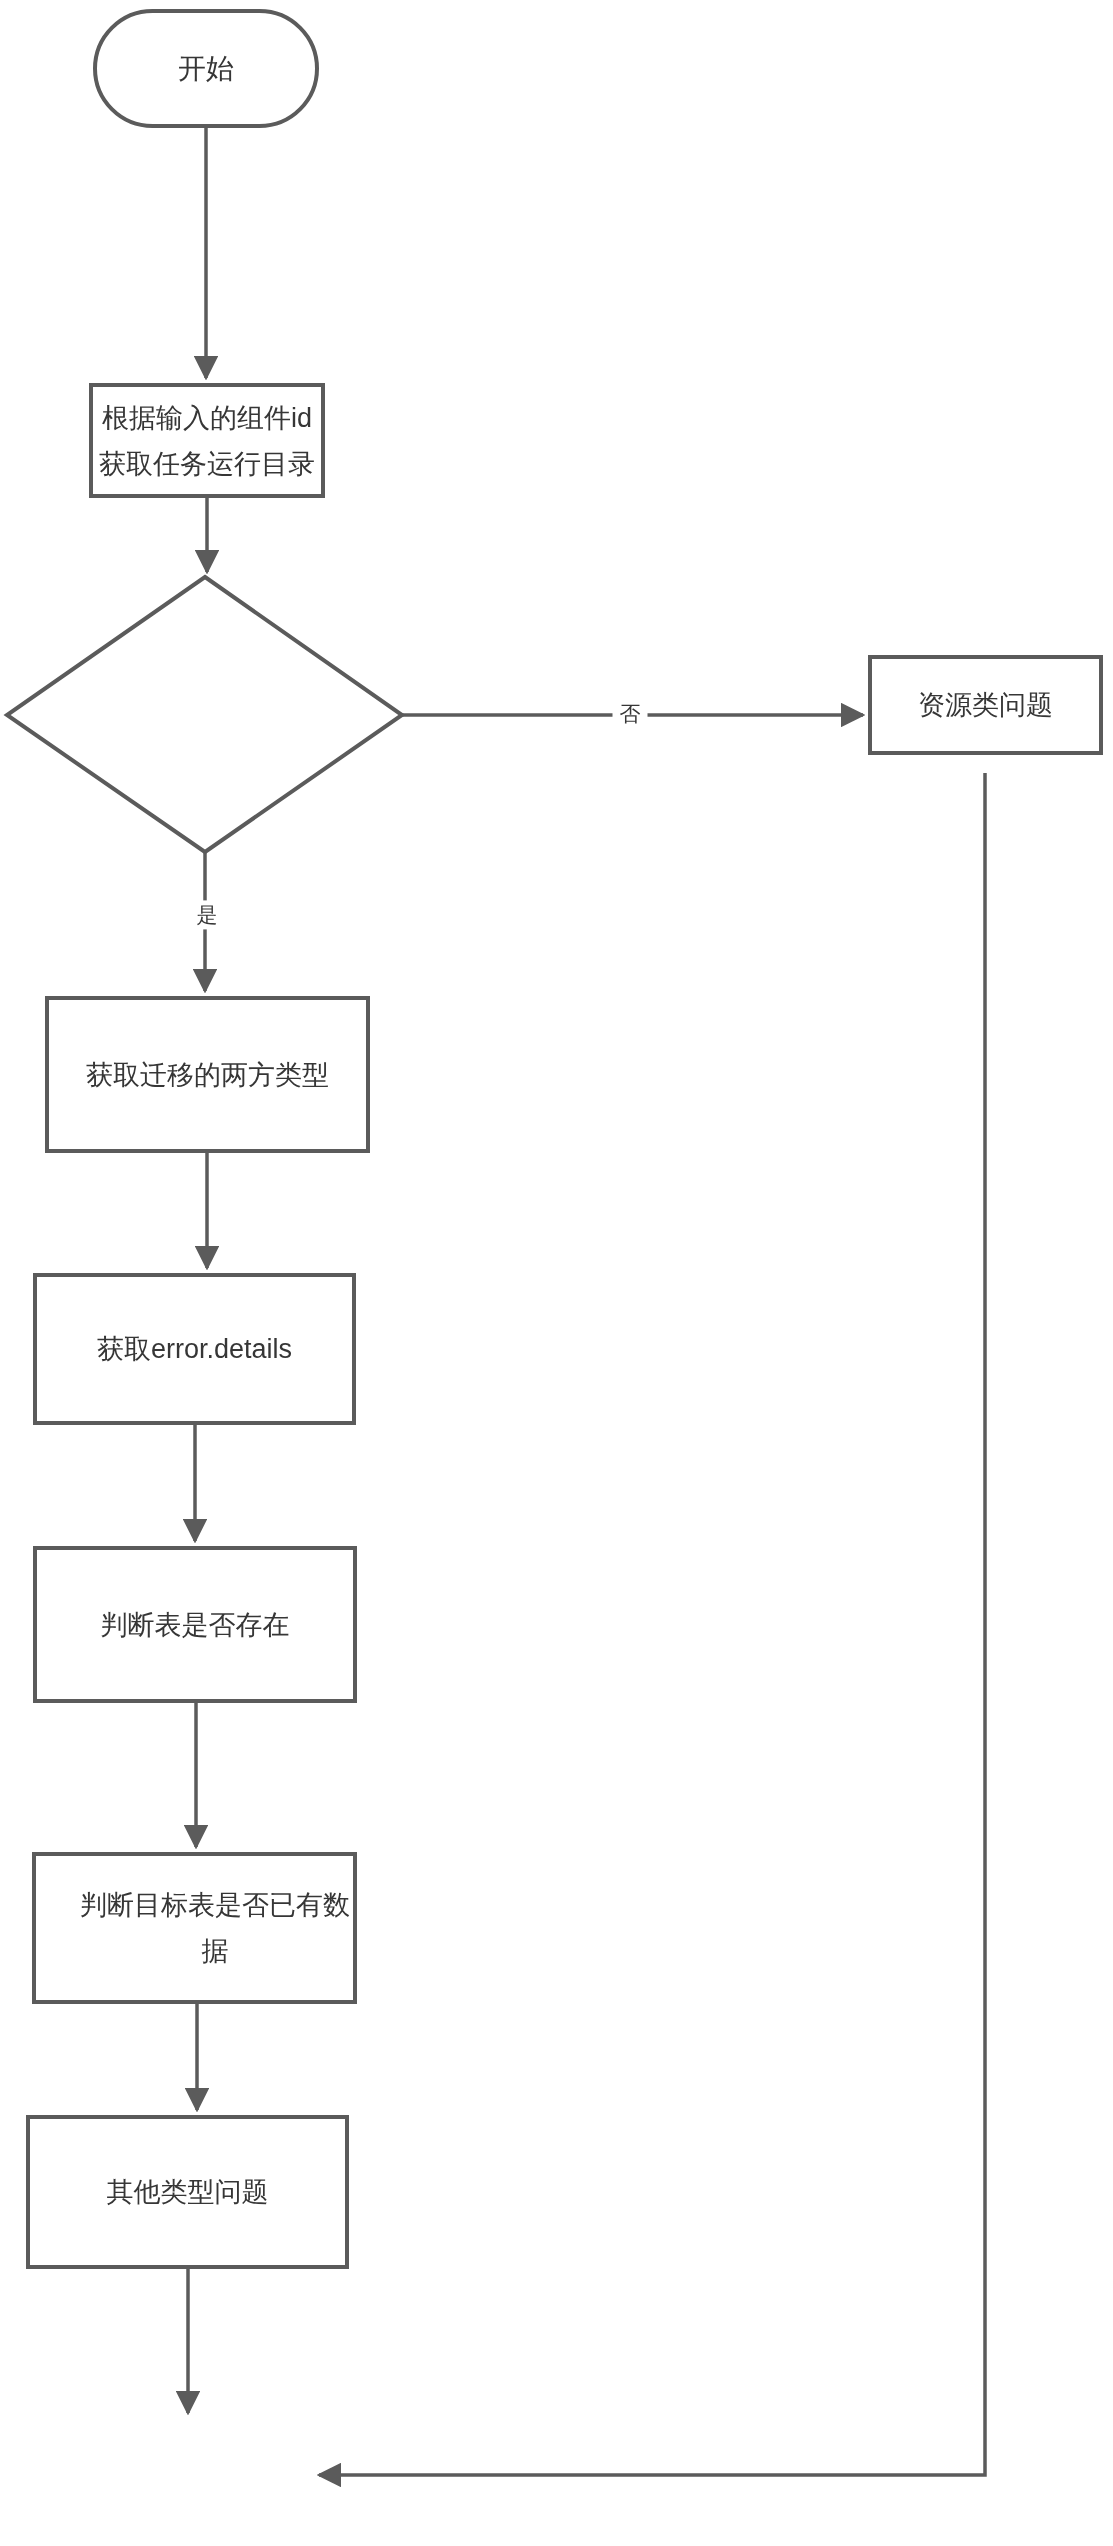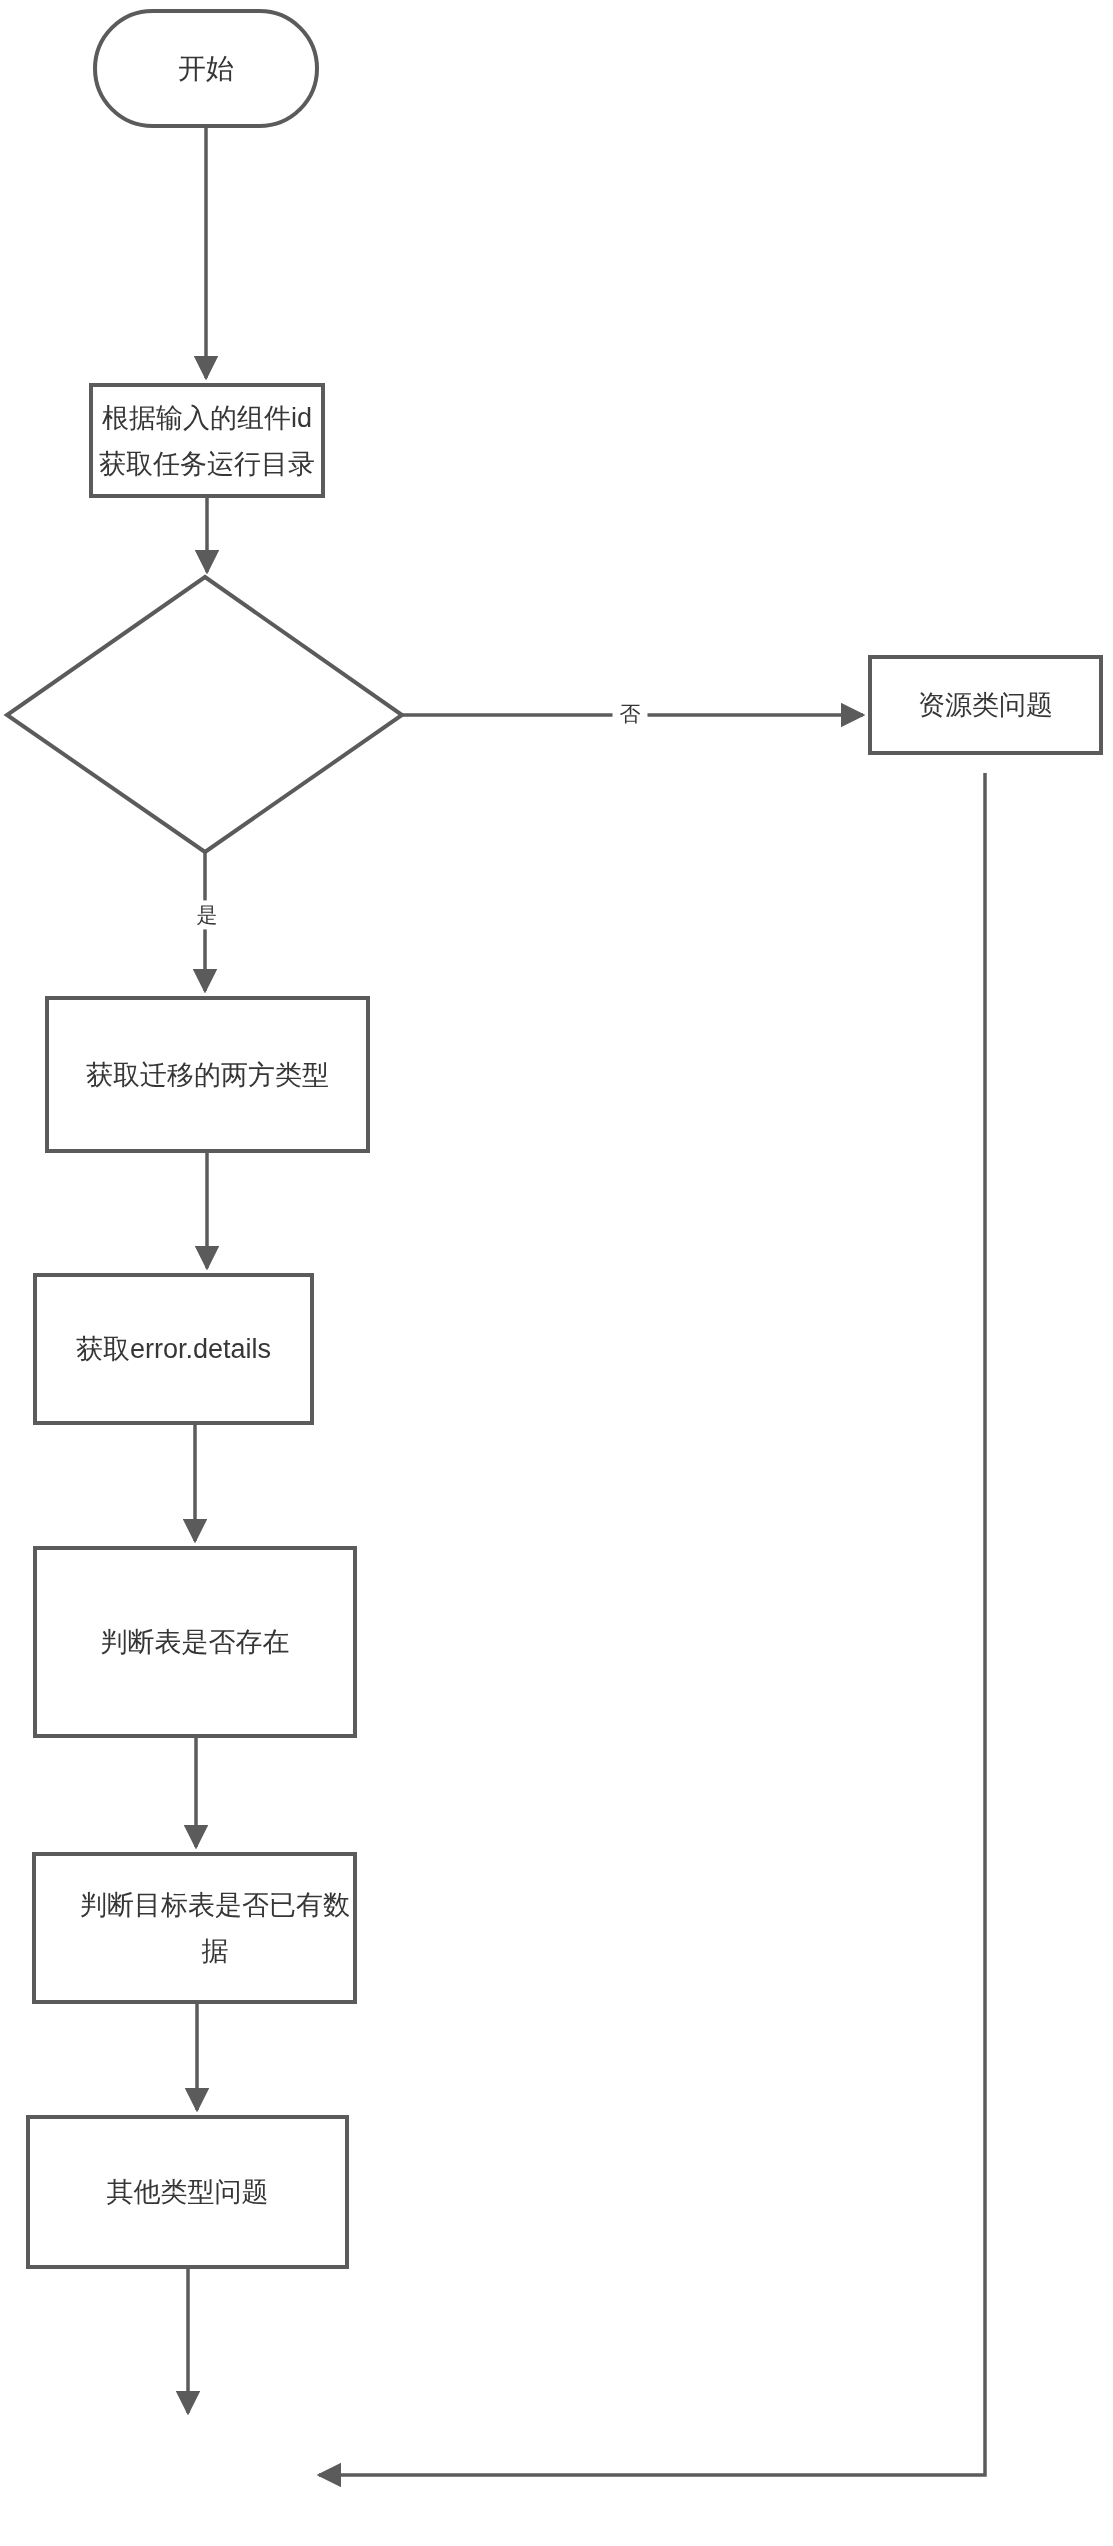--- a/index.html
+++ b/index.html
@@ -117,25 +117,25 @@
     <span>资源类问题</span>
   </div>
 
   <span class="edge-label" style="left:630px; top:714px;">否</span>
   <span class="edge-label" style="left:207px; top:915px;">是</span>
 
   <div class="node" style="left:45px; top:996px; width:325px; height:157px;justify-content:center;">
     <span>获取迁移的两方类型</span>
   </div>
 
-  <div class="node" style="left:33px; top:1273px; width:281px; height:152px;justify-content:center;">
+  <div class="node" style="left:33px; top:1273px; width:323px; height:152px;justify-content:center;">
     <span>获取error.details</span>
   </div>
 
-  <div class="node" style="left:33px; top:1546px; width:324px; height:192px;align-items:center;">
+  <div class="node" style="left:33px; top:1546px; width:324px; height:157px;align-items:center;">
     <span>判断表是否存在</span>
   </div>
 
   <div class="node" style="left:32px; top:1852px; width:325px; height:152px;padding-left:41px;">
     <span>判断目标表是否已有数据</span>
   </div>
 
   <div class="node" style="left:26px; top:2115px; width:323px; height:154px;">
     <span>其他类型问题</span>
   </div>

